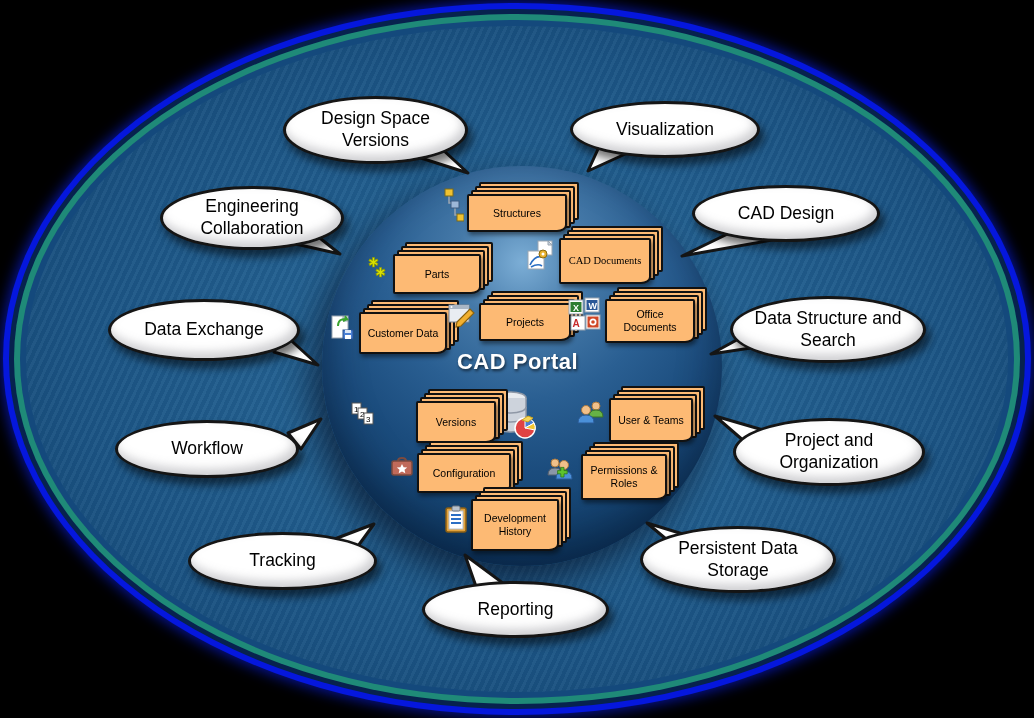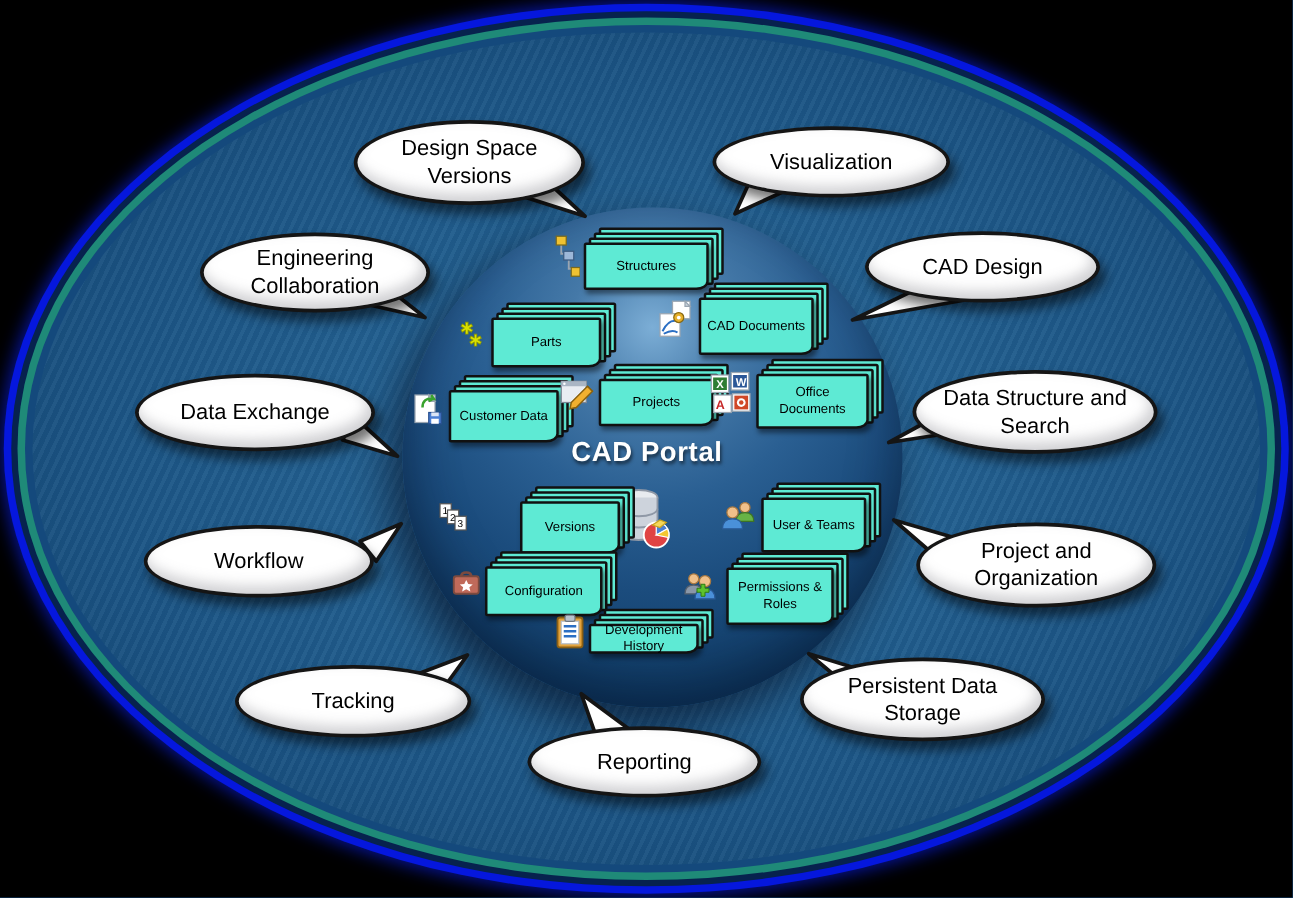--- a/index.html
+++ b/index.html
@@ -30,42 +30,42 @@
   }
   .portal-title{
     position:absolute;left:430px;top:349px;width:175px;text-align:center;z-index:4;
     color:#fff;font-size:22px;font-weight:bold;letter-spacing:.5px;
     text-shadow:1px 2px 3px rgba(0,0,0,.6);
   }
   
   .stack{position:absolute;display:flex;align-items:center;z-index:4;}
   .stack .icon{margin-right:3px;flex:none;line-height:0;}
   .pages{position:relative;margin:12px 12px 0 0;}
-  .pg{position:absolute;inset:0;background:#5eead4;border:2.5px solid #111;border-radius:2px;}
+  .pg{position:absolute;inset:0;background:#fdba74;border:2.5px solid #111;border-radius:2px;}
   .pg.b1{transform:translate(4px,-4px);}
   .pg.b2{transform:translate(8px,-8px);}
   .pg.b3{transform:translate(12px,-12px);}
   .pg.front{
     display:flex;align-items:center;justify-content:center;text-align:center;
     font-size:10.5px;line-height:1.2;color:#000;padding:1px 3px;
     border-radius:2px 2px 10px 2px / 2px 2px 7px 2px;
     box-shadow:2px 3px 4px rgba(0,0,0,.45);
   }
   
   .pos-structures{left:444px;top:182px;} .pos-structures .pages{width:100px;height:38px;}
   .pos-parts{left:366px;top:242px;} .pos-parts .pages{width:88px;height:40px;}
-  .pos-cad-documents{left:526px;top:226px;} .pos-cad-documents .pages{width:92px;height:46px;}
+  .pos-cad-documents{left:526px;top:226px;font-family:Liberation Serif, serif;} .pos-cad-documents .pages{width:92px;height:46px;}
   .pos-customer-data{left:330px;top:300px;} .pos-customer-data .pages{width:88px;height:42px;text-decoration:underline;}
   .pos-projects{left:448px;top:291px;} .pos-projects .pages{width:92px;height:38px;}
   .pos-office-documents{left:568px;top:287px;} .pos-office-documents .pages{width:90px;height:44px;}
   .pos-versions{left:351px;top:389px;} .pos-versions .pages{width:80px;height:42px;margin-left:36px;}
   .pos-user-teams{left:576px;top:386px;} .pos-user-teams .pages{width:84px;height:44px;}
-  .pos-configuration{left:361px;top:441px;align-items:center;} .pos-configuration .pages{width:94px;height:40px;}
+  .pos-configuration{left:390px;top:441px;align-items:center;} .pos-configuration .pages{width:94px;height:40px;}
   .pos-permissions{left:546px;top:442px;} .pos-permissions .pages{width:86px;height:46px;}
-  .pos-dev-history{left:444px;top:487px;} .pos-dev-history .pages{width:88px;height:24px;}
+  .pos-dev-history{left:444px;top:487px;} .pos-dev-history .pages{width:88px;height:52px;}
   
   .db-icon{position:absolute;left:492px;top:390px;z-index:4;line-height:0;}
   
   .tails{position:absolute;inset:0;z-index:5;pointer-events:none;}
   .bubble{
     position:absolute;z-index:6;background:#fff;border:3px solid #151515;border-radius:50%;
     display:flex;align-items:center;justify-content:center;text-align:center;
     font-size:17.5px;color:#000;line-height:1.25;padding:0 16px;box-sizing:border-box;
     box-shadow:4px 7px 9px rgba(0,0,0,.55), inset -3px -6px 10px rgba(120,120,130,.35);
   }

